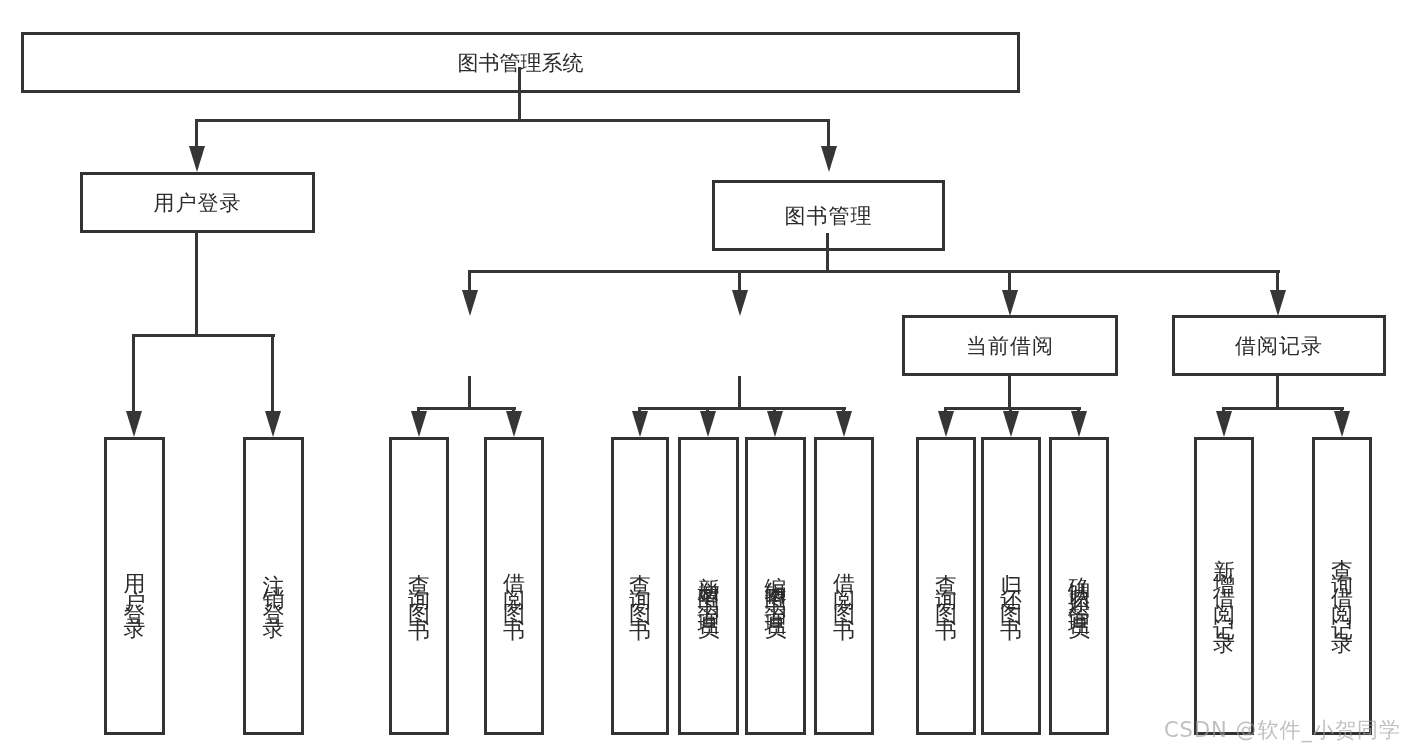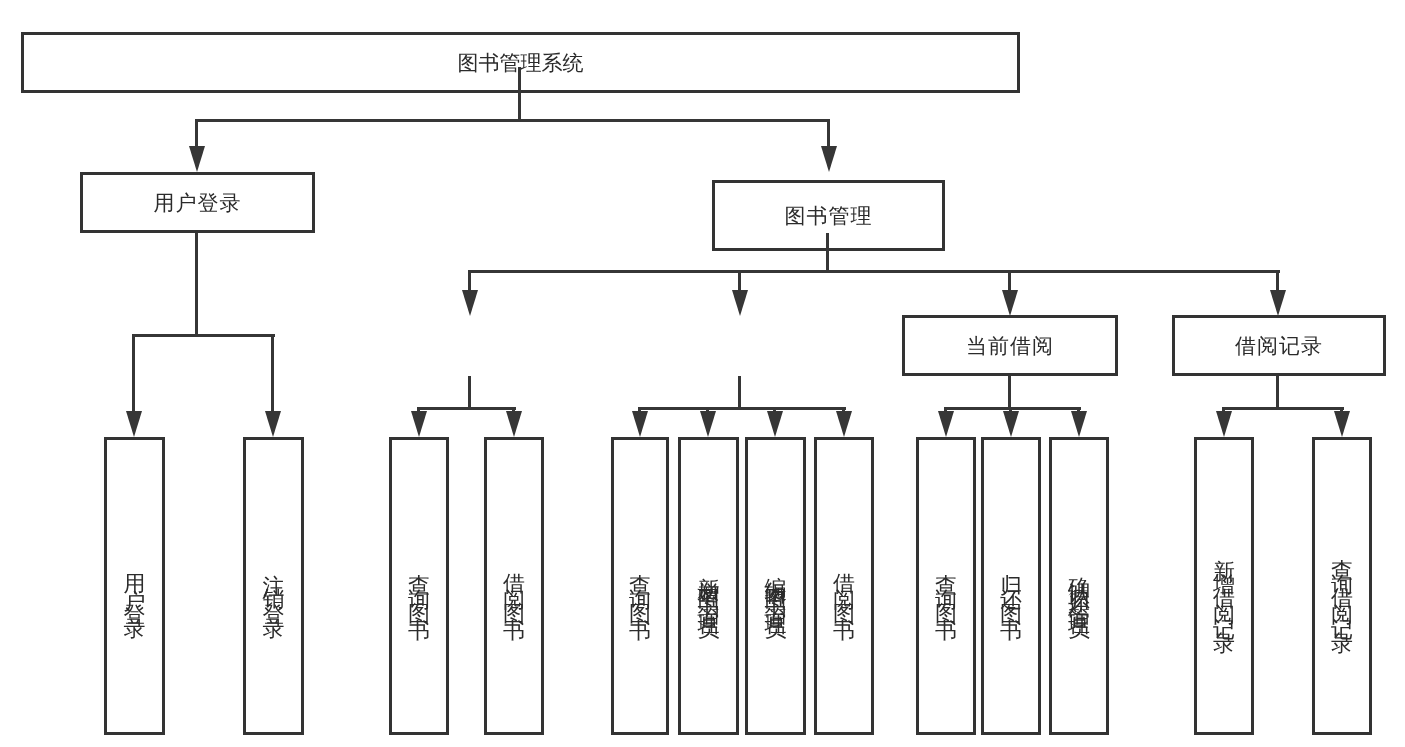--- a/index.html
+++ b/index.html
@@ -148,14 +148,15 @@
   <div class="arrow" style="left:632px;top:411px"></div>
   <div class="arrow" style="left:700px;top:411px"></div>
   <div class="arrow" style="left:767px;top:411px"></div>
   <div class="arrow" style="left:836px;top:411px"></div>
   <div class="arrow" style="left:938px;top:411px"></div>
   <div class="arrow" style="left:1003px;top:411px"></div>
   <div class="arrow" style="left:1071px;top:411px"></div>
   <div class="arrow" style="left:1216px;top:411px"></div>
   <div class="arrow" style="left:1334px;top:411px"></div>
 
+  <div class="watermark">CSDN @软件_小贺同学</div>
 
 </div>
 
 </body></html>

